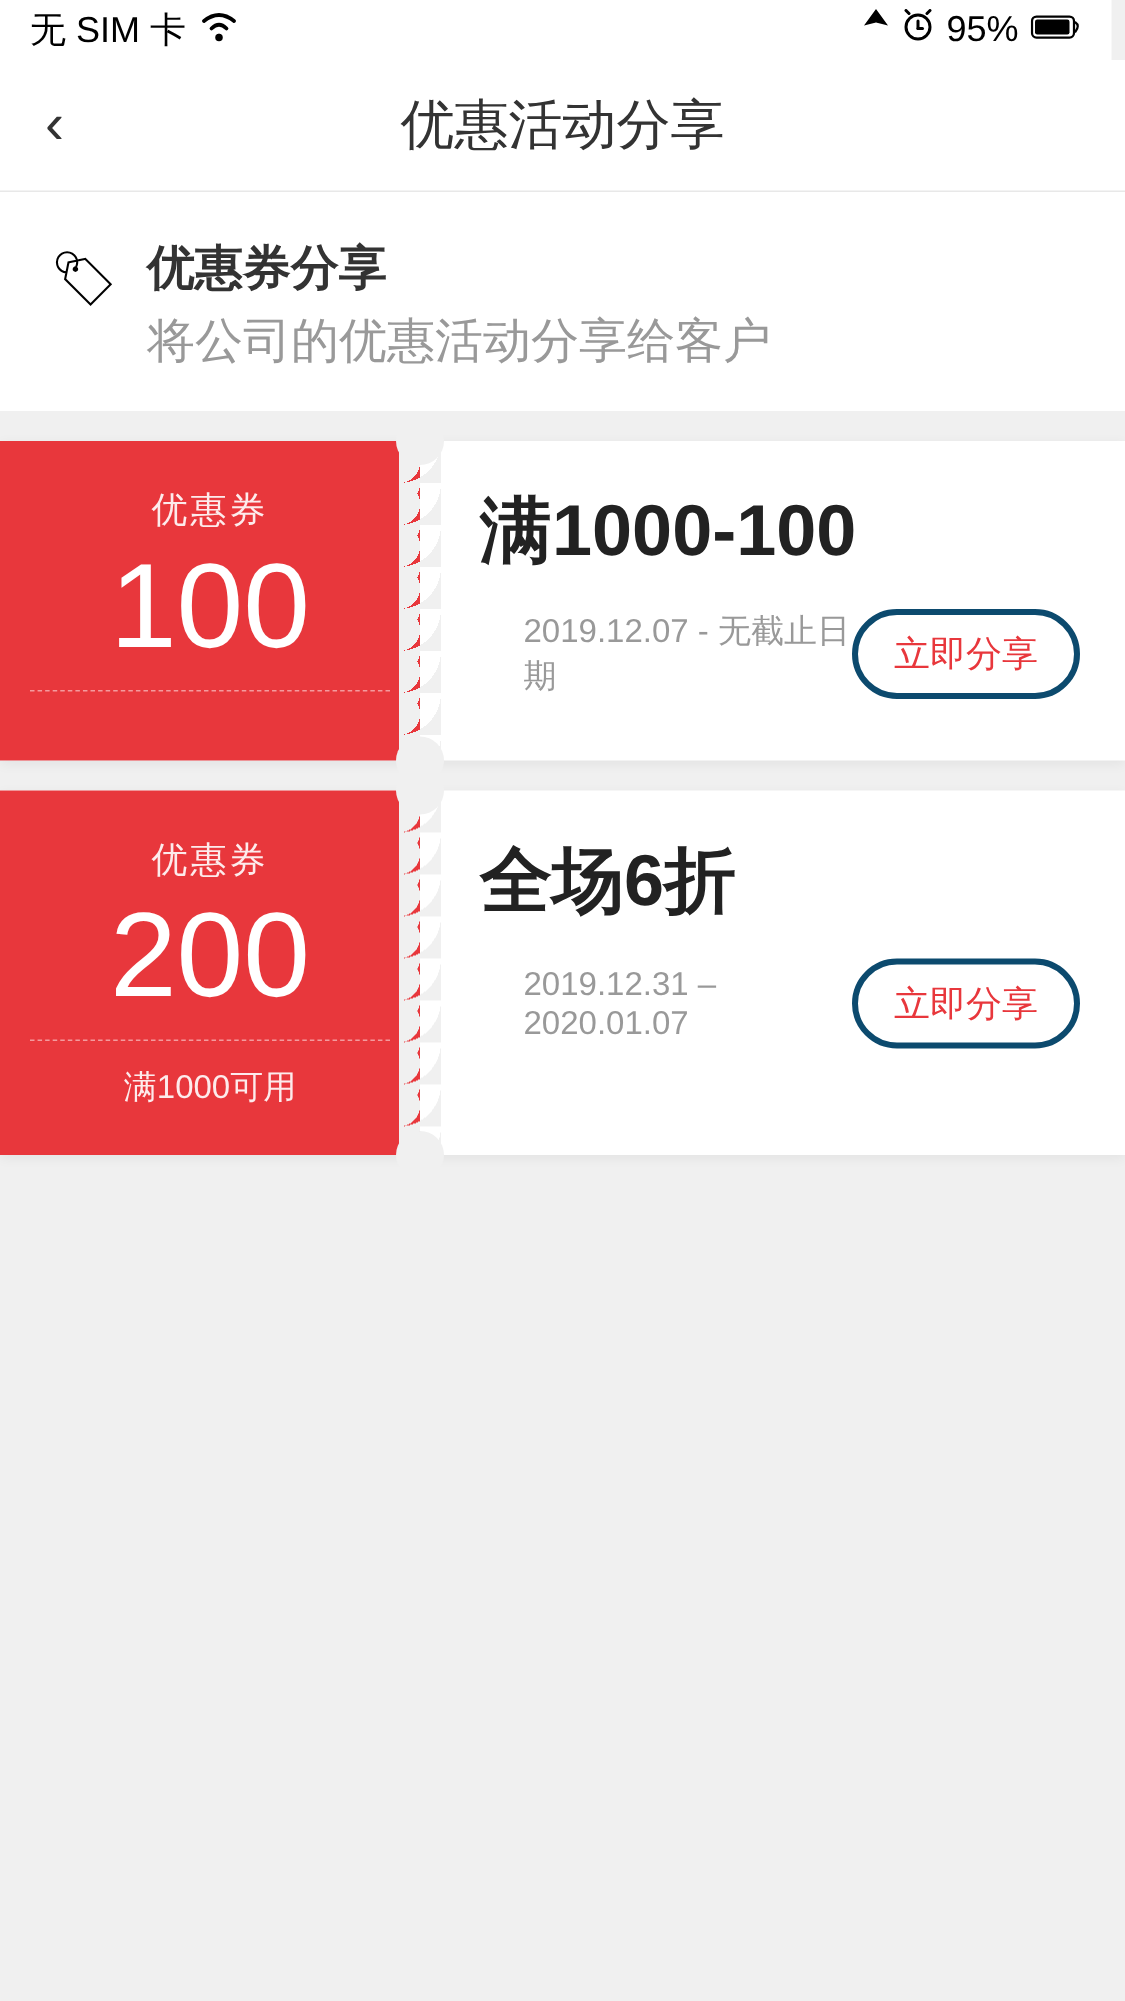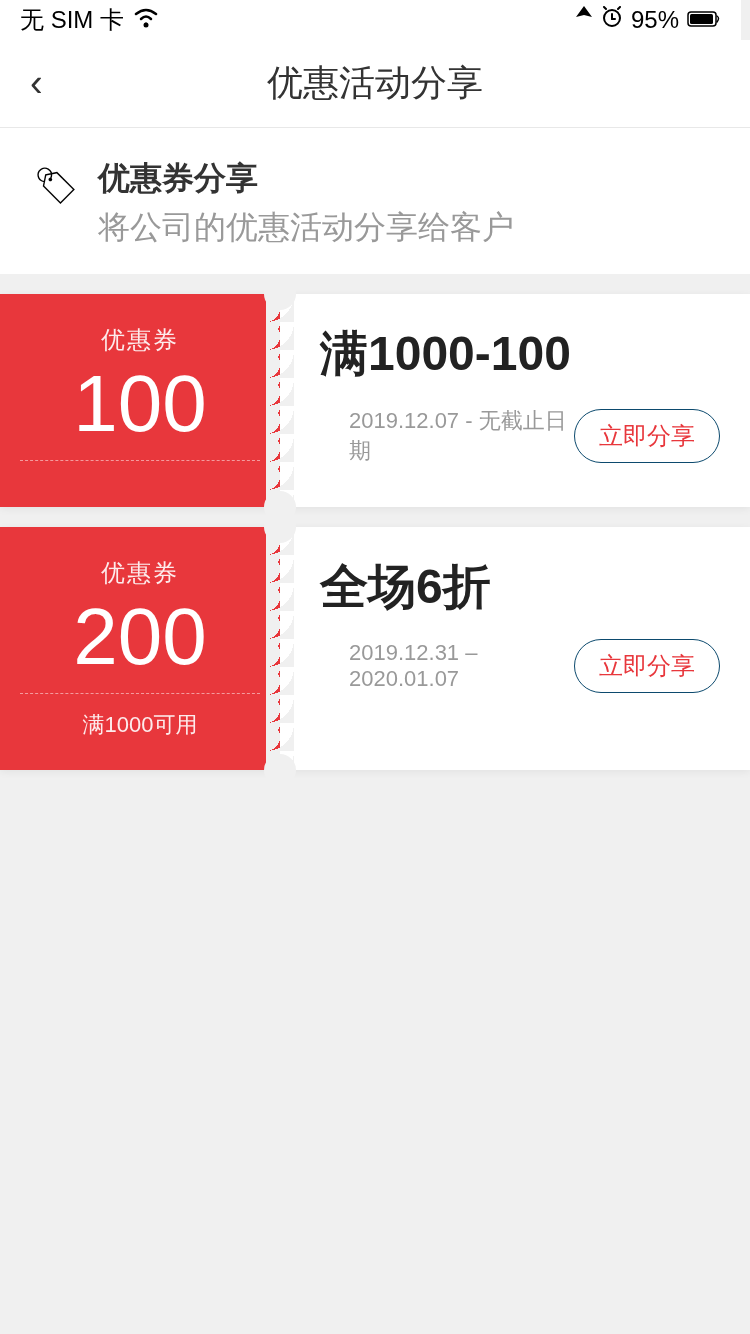--- a/index.html
+++ b/index.html
@@ -205,21 +205,21 @@
       display: flex;
       align-items: center;
       justify-content: space-between;
       margin-left: 29px;
     }
     .coupon-date {
       font-size: 22px;
       color: #999;
     }
     .coupon-share-btn {
-      border: 1px solid #0c4a6e;
+      border: 4px solid #0c4a6e;
       color: #e8373c;
       background: transparent;
       border-radius: 32px;
       padding: 10px 24px;
       font-size: 24px;
       cursor: pointer;
       white-space: nowrap;
     }
   </style>
 </head>

